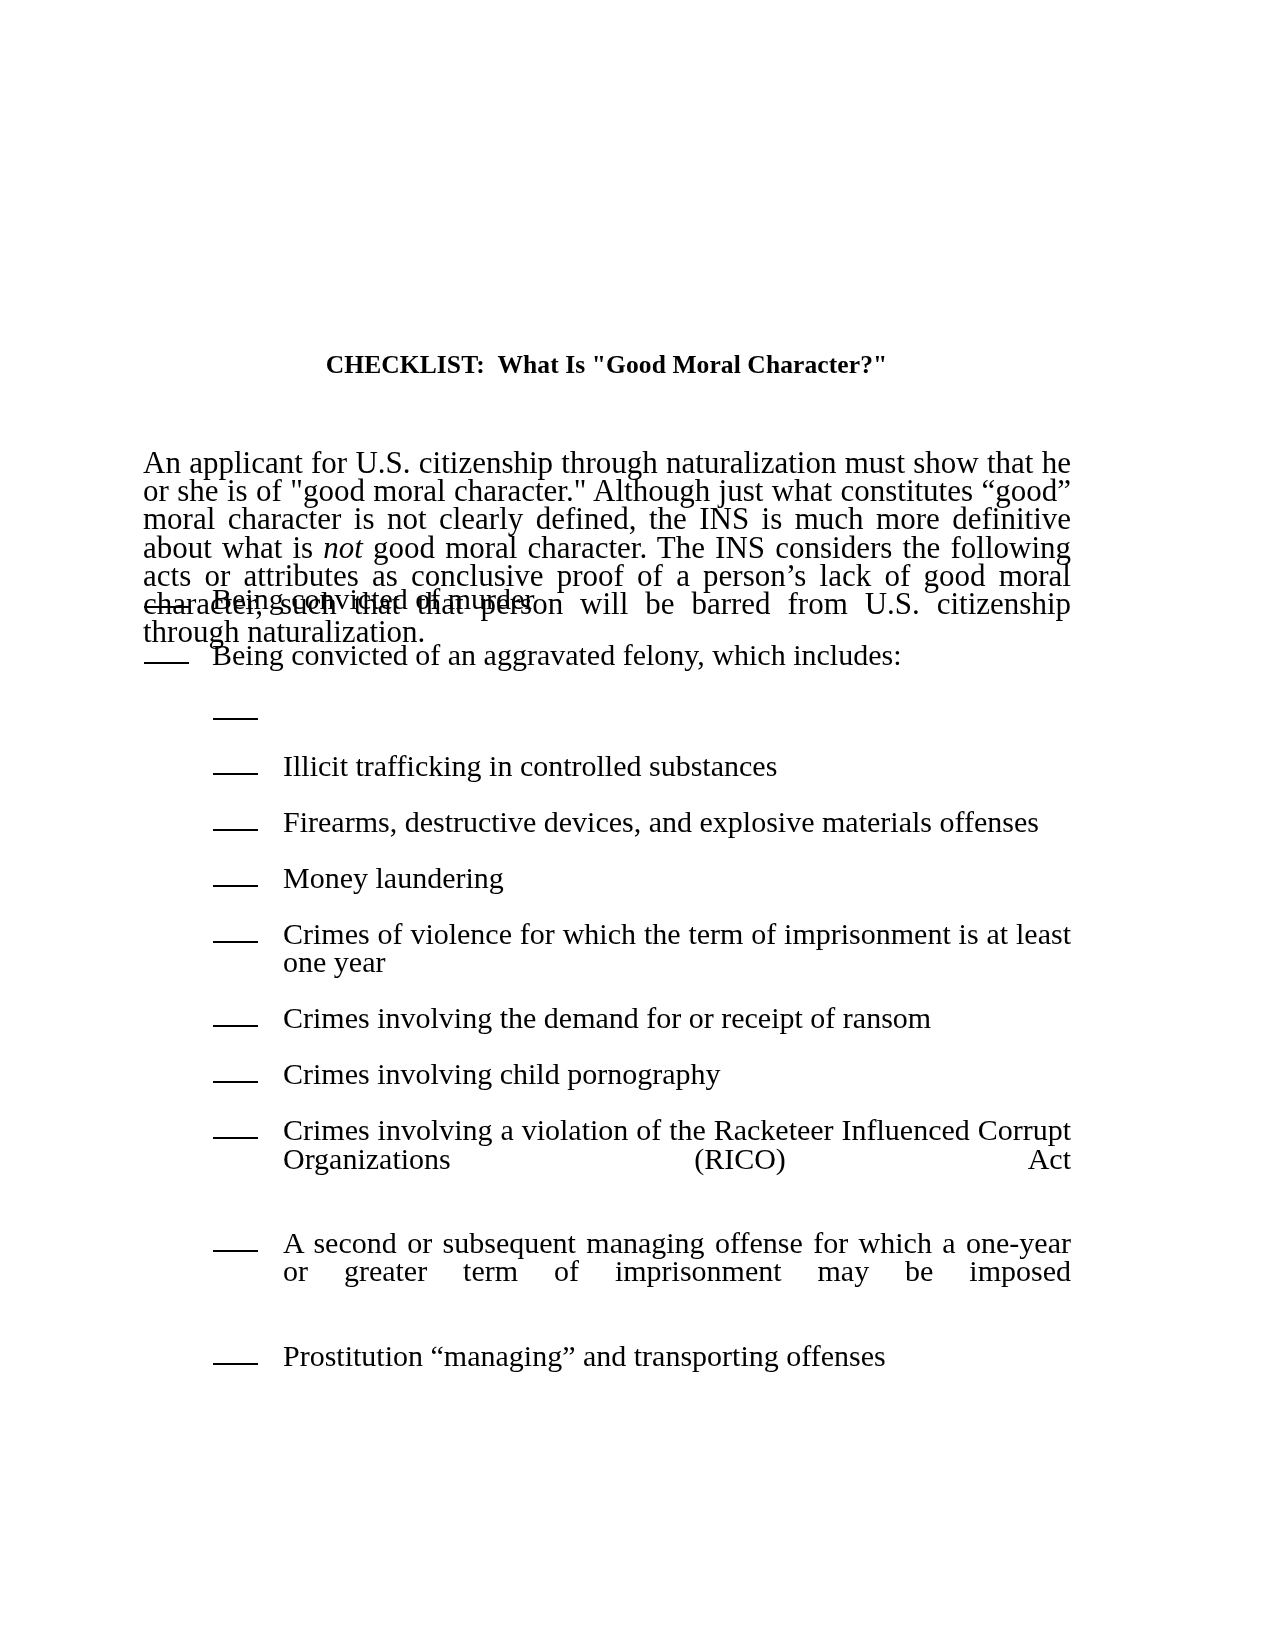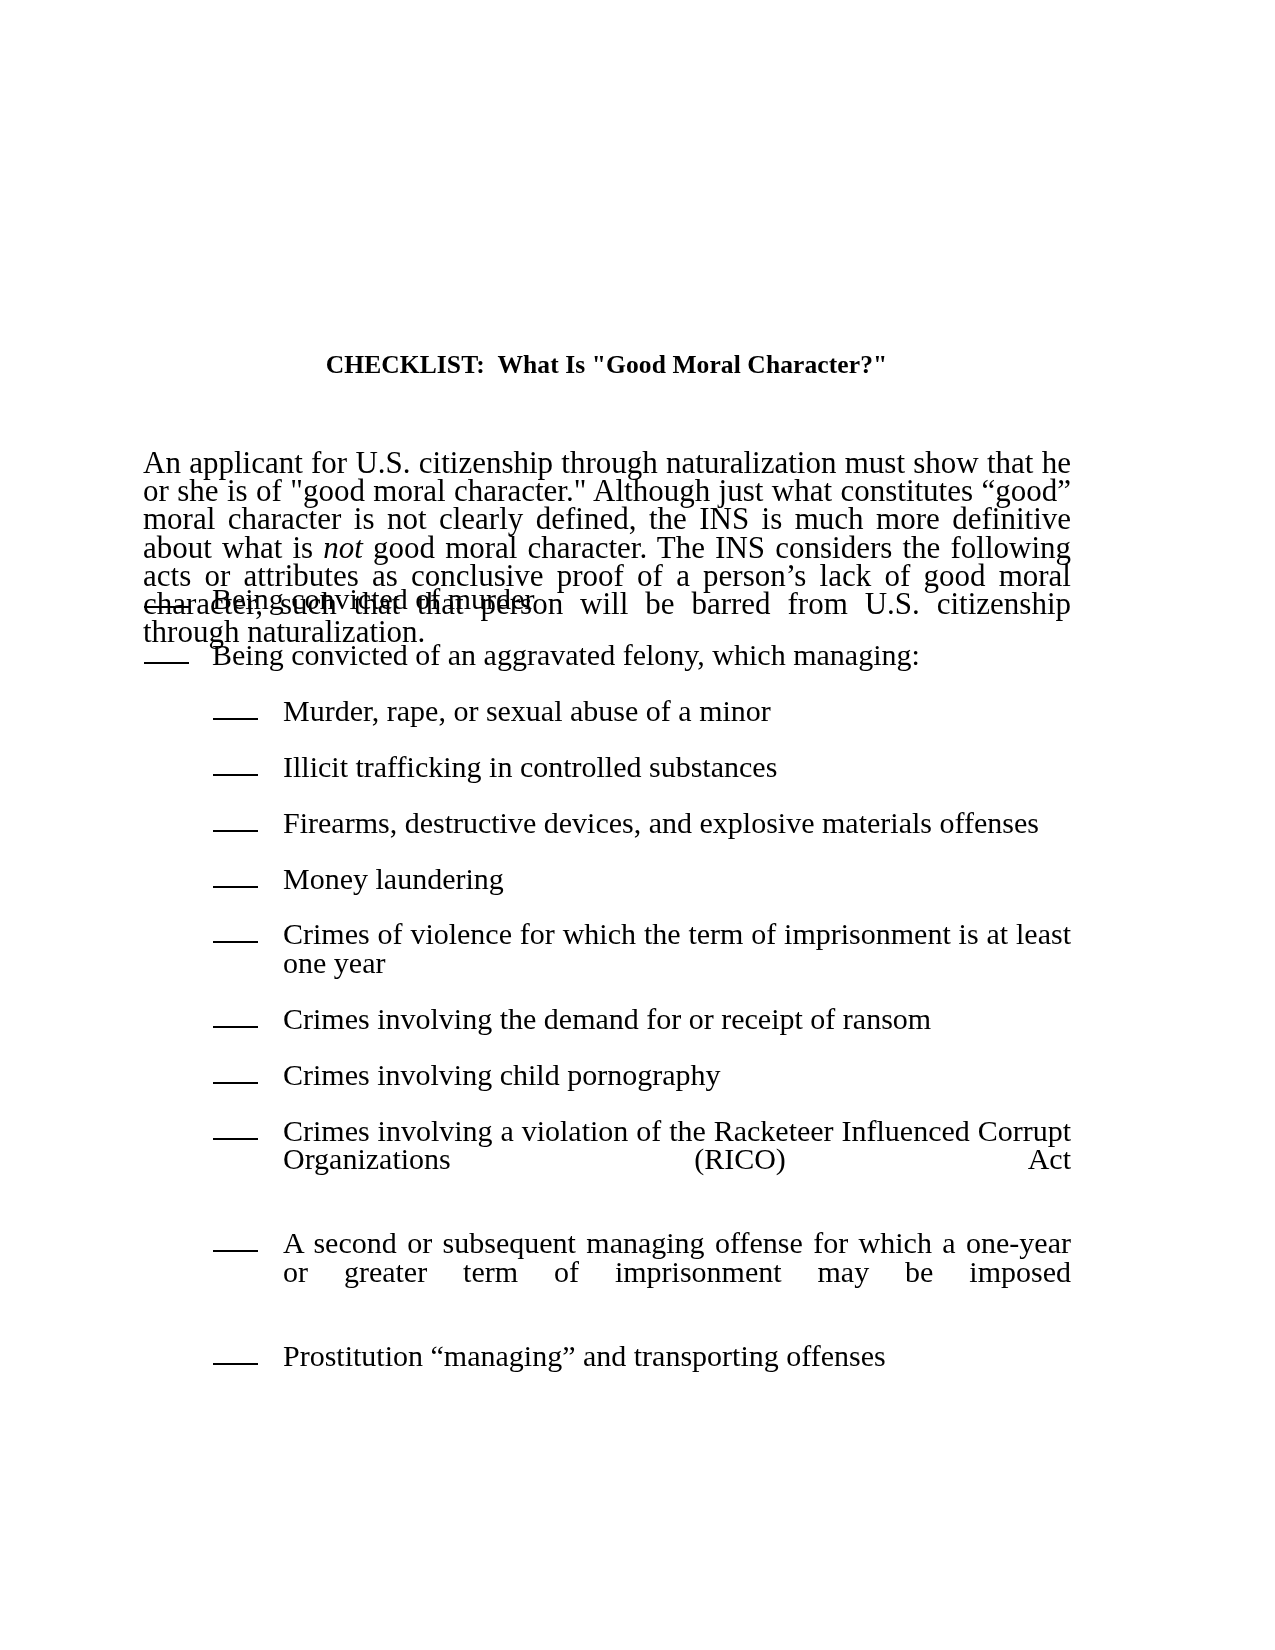--- a/index.html
+++ b/index.html
@@ -126,25 +126,24 @@
     <span>An applicant for U.S. citizenship through naturalization must show that he or she is of "good moral character."  Although just what constitutes “good” moral character is not clearly defined, the INS is much more definitive about what is </span><span class="ital">not</span><span> good moral character.  The INS considers the following acts or attributes as conclusive proof of a person’s lack of good moral character, such that that person will be barred from U.S. citizenship through naturalization.</span>
   </p>
 
   <div class="checklist">
       <div class="item lvl1">
         <span class="blank"></span>
         <span class="txt">Being convicted of murder</span>
       </div>
       <div class="item lvl1">
         <span class="blank"></span>
-        <span class="txt">Being convicted of an aggravated felony, which managing:</span>
+        <span class="txt">Being convicted of an aggravated felony, which includes:</span>
       </div>
       <div class="item lvl2">
         <span class="blank"></span>
-        <span class="txt">Murder, rape, or sexual abuse of a minor</span>
       </div>
       <div class="item lvl2">
         <span class="blank"></span>
         <span class="txt">Illicit trafficking in controlled substances</span>
       </div>
       <div class="item lvl2">
         <span class="blank"></span>
         <span class="txt">Firearms, destructive devices, and explosive materials offenses</span>
       </div>
       <div class="item lvl2">

